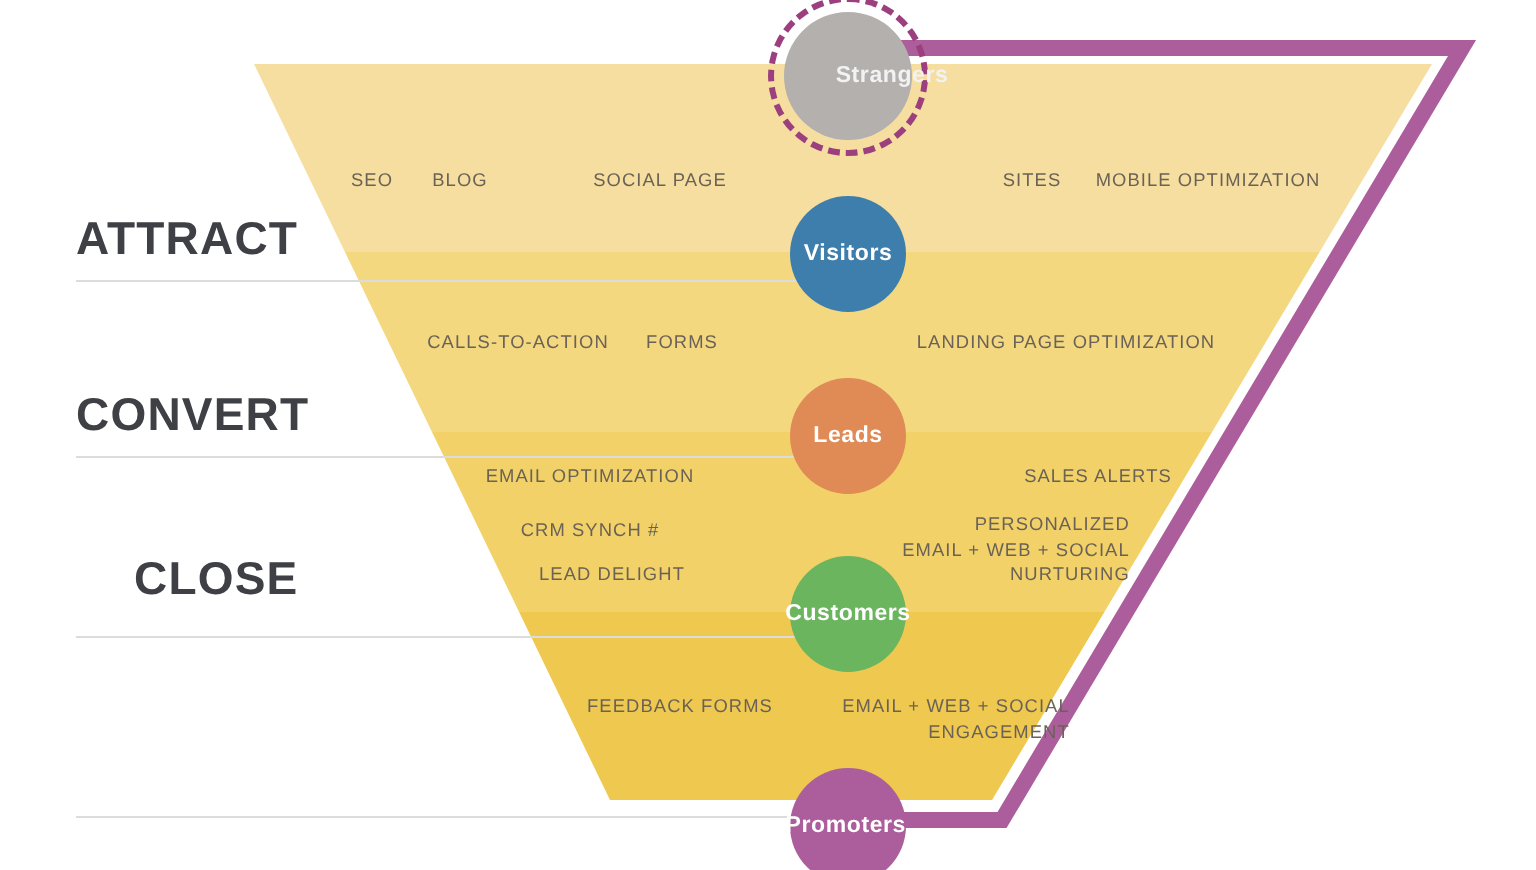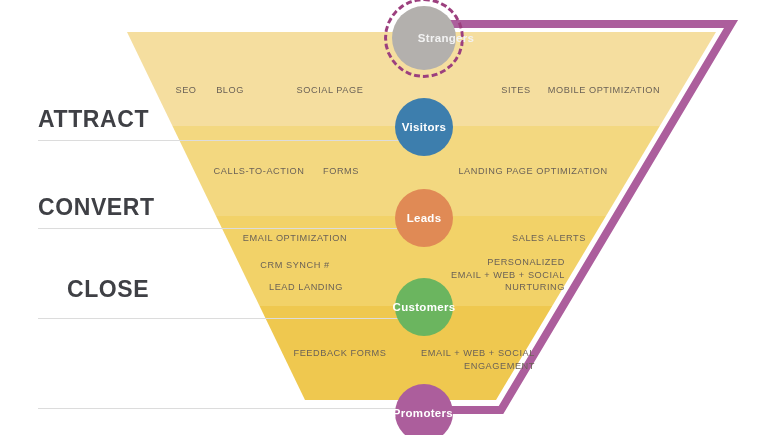--- a/index.html
+++ b/index.html
@@ -115,21 +115,21 @@
   <div class="tactic" style="left:480px; top:84px;margin-left:36px;">SITES</div>
   <div class="tactic" style="left:604px; top:84px;">MOBILE OPTIMIZATION</div>
 
   <div class="tactic" style="left:259px; top:165px;">CALLS-TO-ACTION</div>
   <div class="tactic" style="left:341px; top:165px;">FORMS</div>
   <div class="tactic" style="left:533px; top:165px;">LANDING PAGE OPTIMIZATION</div>
 
   <div class="tactic" style="left:295px; top:232px;">EMAIL OPTIMIZATION</div>
   <div class="tactic" style="left:549px; top:232px;">SALES ALERTS</div>
   <div class="tactic" style="left:295px; top:259px;">CRM SYNCH #</div>
-  <div class="tactic" style="left:306px; top:281px;">LEAD LANDING</div>
+  <div class="tactic" style="left:306px; top:281px;">LEAD DELIGHT</div>
   <div class="tactic" style="left:508px; top:256px; white-space:pre-line;">PERSONALIZED
 EMAIL + WEB + SOCIAL
 NURTURING</div>
 
   <div class="tactic" style="left:340px; top:347px;">FEEDBACK FORMS</div>
   <div class="tactic" style="left:478px; top:347px; white-space:pre-line;">EMAIL + WEB + SOCIAL
 ENGAGEMENT</div>
 
   <div class="dashed-ring" style="left:384px; top:-2px; width:80px; height:80px;"></div>
   <div class="node node-strangers" style="left:392px; top:6px; width:64px; height:64px;">

